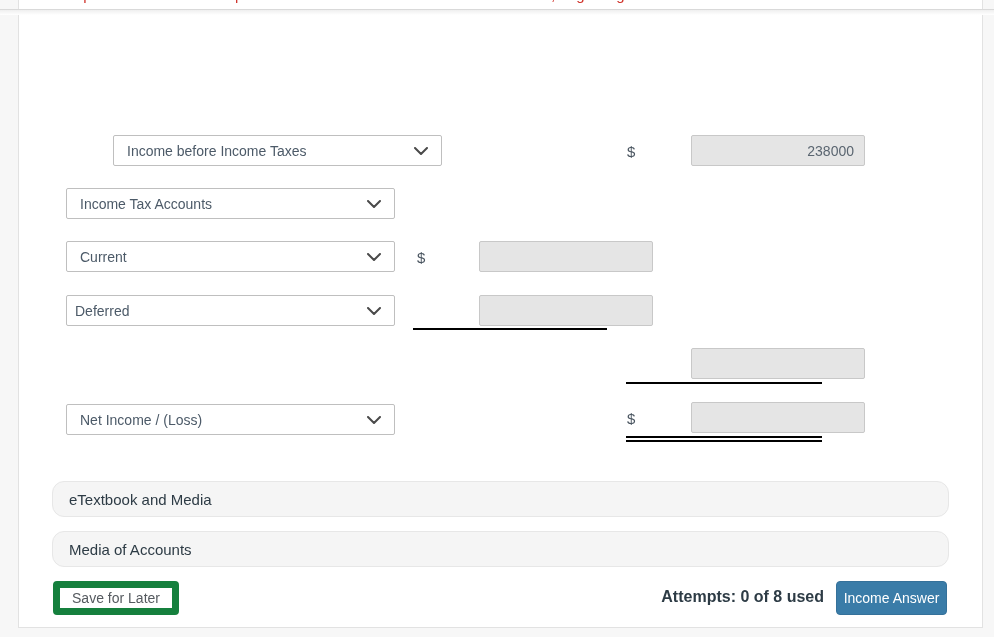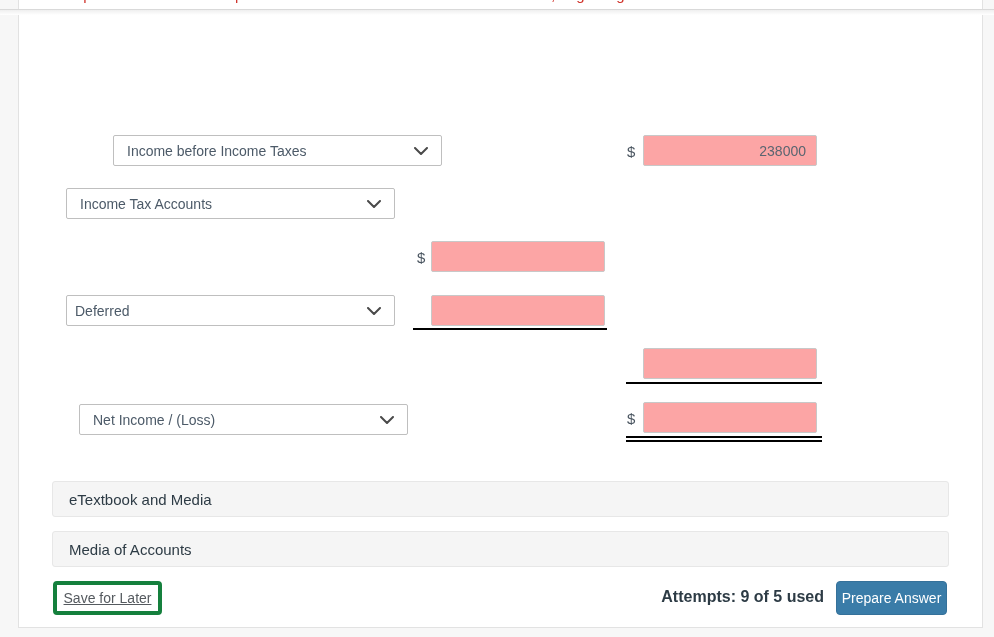--- a/index.html
+++ b/index.html
@@ -56,41 +56,41 @@
     padding: 0 13px; cursor: pointer; z-index: 2;
   }
   .sel .val { font-size: 14px; color: #4c5a68; }
   .chev { display: inline-flex; align-items: center; }
   .dollar {
     position: absolute; font-size: 15px; color: #4a5560; z-index: 2;
     width: 14px; text-align: left;
   }
   .amt {
     position: absolute; width: 174px; height: 31px;
-    background: #fca5a5; border: 1px solid #c8c8c8; border-radius: 2px;
+    background: #e5e5e5; border: 1px solid #c8c8c8; border-radius: 2px;
     font-family: "Liberation Sans", sans-serif;
     font-size: 14px; color: #5a6570; text-align: right; padding: 0 10px;
-    z-index: 2; outline: none;
+    z-index: 2; outline: none; margin-left: 48px;
   }
   .uline  { position: absolute; height: 2px; background: #000; z-index: 2; }
   .dbluline {
     position: absolute; height: 6px; z-index: 2;
     border-top: 2px solid #000; border-bottom: 2px solid #000;
   }
   .acc-bar {
     position: absolute; left: 52px; width: 897px; height: 36px;
-    background: #f5f5f5; border: 1px solid #e7e7e7; border-radius: 3px;
+    background: #f5f5f5; border: 1px solid #e7e7e7; border-radius: 12px;
     display: flex; align-items: center; padding: 8px 16px;
     font-size: 15px; color: #2d3b45; cursor: pointer; z-index: 2;
   }
   .btn-save {
-    position: absolute; left: 53px; top: 581px; width: 109px; height: 34px;
-    background: #ffffff; border: 4px solid #15803d; border-radius: 4px;
+    position: absolute; left: 53px; top: 581px; width: 126px; height: 34px;
+    background: #ffffff; border: 7px solid #15803d; border-radius: 4px;
     font-family: "Liberation Sans", sans-serif;
-    font-size: 14px; color: #555a5f; cursor: pointer; z-index: 2; text-decoration: underline;
+    font-size: 14px; color: #555a5f; cursor: pointer; z-index: 2;
   }
   .attempts {
     position: absolute; right: 170px; top: 588px;
     font-size: 16px; font-weight: bold; color: #2d3b45; z-index: 2;
     white-space: nowrap;
   }
   .btn-submit {
     position: absolute; left: 836px; top: 581px; width: 111px; height: 34px;
     background: #3a7ca8; border: 1px solid #35719a; border-radius: 4px;
     font-family: "Liberation Sans", sans-serif;
@@ -124,53 +124,61 @@
 
   <div class="sel" style="left:66px; top:188px;">
     <span class="val">Income Tax Accounts</span>
     <span class="chev">
       <svg width="14" height="8" viewBox="0 0 14 8">
           <path d="M1 1l6 6 6-6" fill="none" stroke="#4a4a4a" stroke-width="2" stroke-linecap="round" stroke-linejoin="round"></path>
         </svg>
     </span>
   </div>
 
+  <div class="sel" style="left:66px; top:241px;">
+    <span class="val">Current</span>
+    <span class="chev">
+      <svg width="14" height="8" viewBox="0 0 14 8">
+          <path d="M1 1l6 6 6-6" fill="none" stroke="#4a4a4a" stroke-width="2" stroke-linecap="round" stroke-linejoin="round"></path>
+        </svg>
+    </span>
+  </div>
   <div class="dollar" style="left:417px; top:249px;">$</div>
   <input class="amt" style="left: 431px; top: 241px;" type="text" value="">
 
   <div class="sel" style="left:66px; top:295px;padding-left:8px;">
     <span class="val">Deferred</span>
     <span class="chev">
       <svg width="14" height="8" viewBox="0 0 14 8">
           <path d="M1 1l6 6 6-6" fill="none" stroke="#4a4a4a" stroke-width="2" stroke-linecap="round" stroke-linejoin="round"></path>
         </svg>
     </span>
   </div>
   <input class="amt" style="left: 431px; top: 295px;" type="text" value="">
   <div class="uline" style="left:413px; top:328px; width:194px;"></div>
 
   <input class="amt" style="left: 643px; top: 348px;" type="text" value="">
   <div class="uline" style="left:626px; top:382px; width:196px;"></div>
 
-  <div class="sel" style="left:66px; top:404px;margin-left:13px;">
+  <div class="sel" style="left:66px; top:404px;">
     <span class="val">Net Income / (Loss)</span>
     <span class="chev">
       <svg width="14" height="8" viewBox="0 0 14 8">
           <path d="M1 1l6 6 6-6" fill="none" stroke="#4a4a4a" stroke-width="2" stroke-linecap="round" stroke-linejoin="round"></path>
         </svg>
     </span>
   </div>
   <div class="dollar" style="left:627px; top:410px;">$</div>
   <input class="amt" style="left: 643px; top: 402px;" type="text" value="">
   <div class="dbluline" style="left:626px; top:436px; width:196px;"></div>
 
   <div class="acc-bar" style="top:481px;">
     <span>eTextbook and Media</span>
   </div>
   <div class="acc-bar" style="top:531px;">
     <span>Media of Accounts</span>
   </div>
 
   <button class="btn-save">Save for Later</button>
-  <div class="attempts">Attempts: 9 of 5 used</div>
-  <button class="btn-submit">Prepare Answer</button>
+  <div class="attempts">Attempts: 0 of 8 used</div>
+  <button class="btn-submit">Income Answer</button>
 
 </div>
 
 </body></html>

